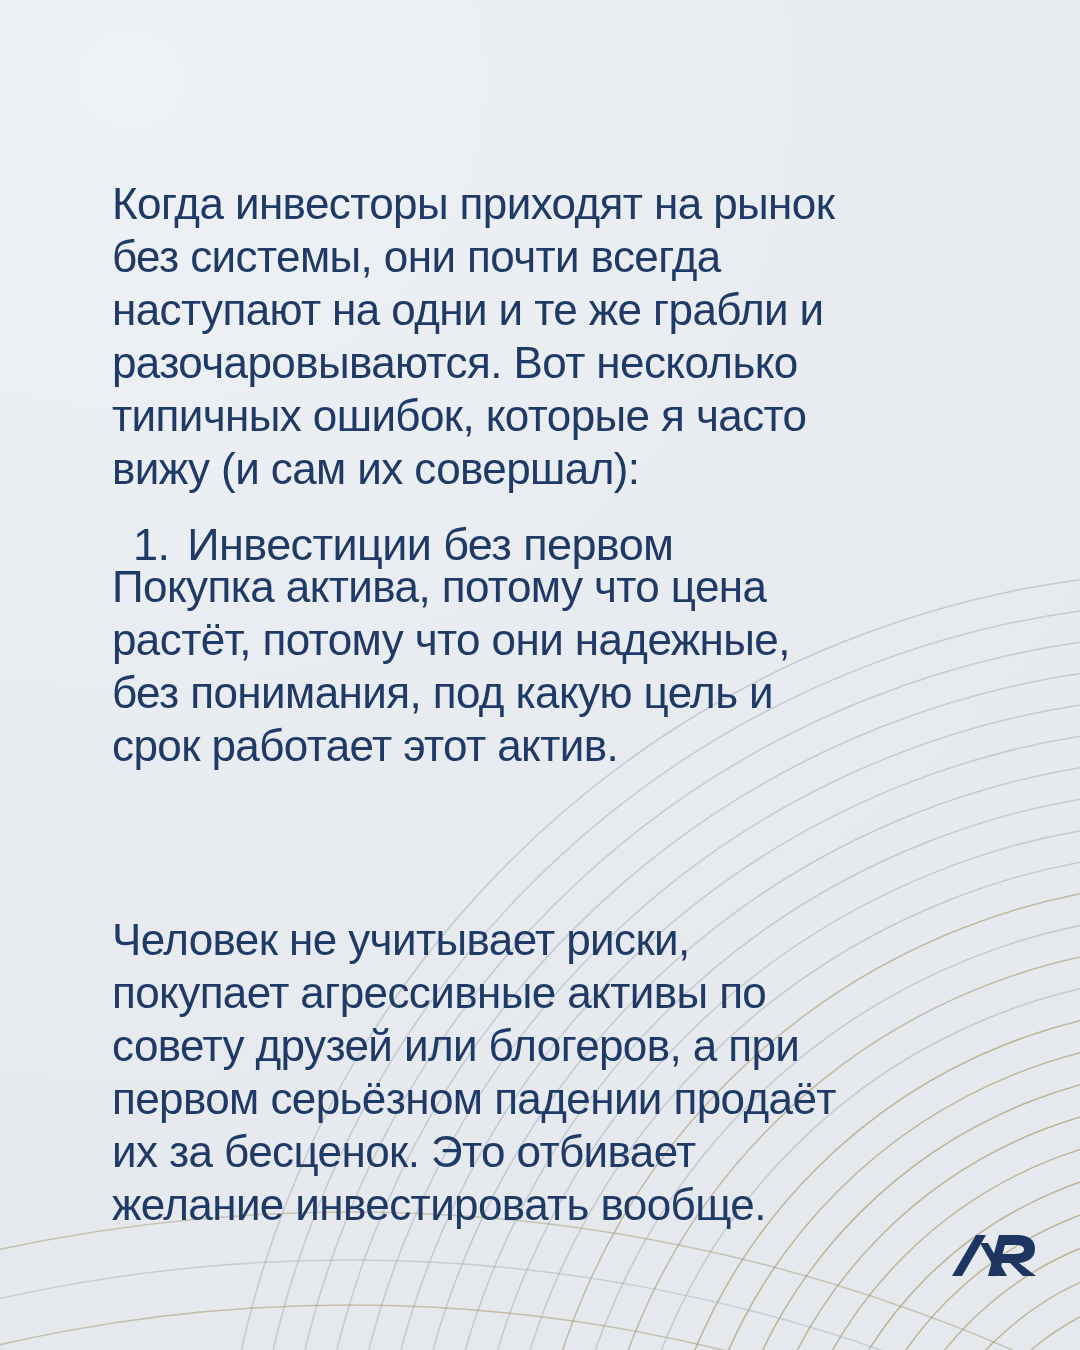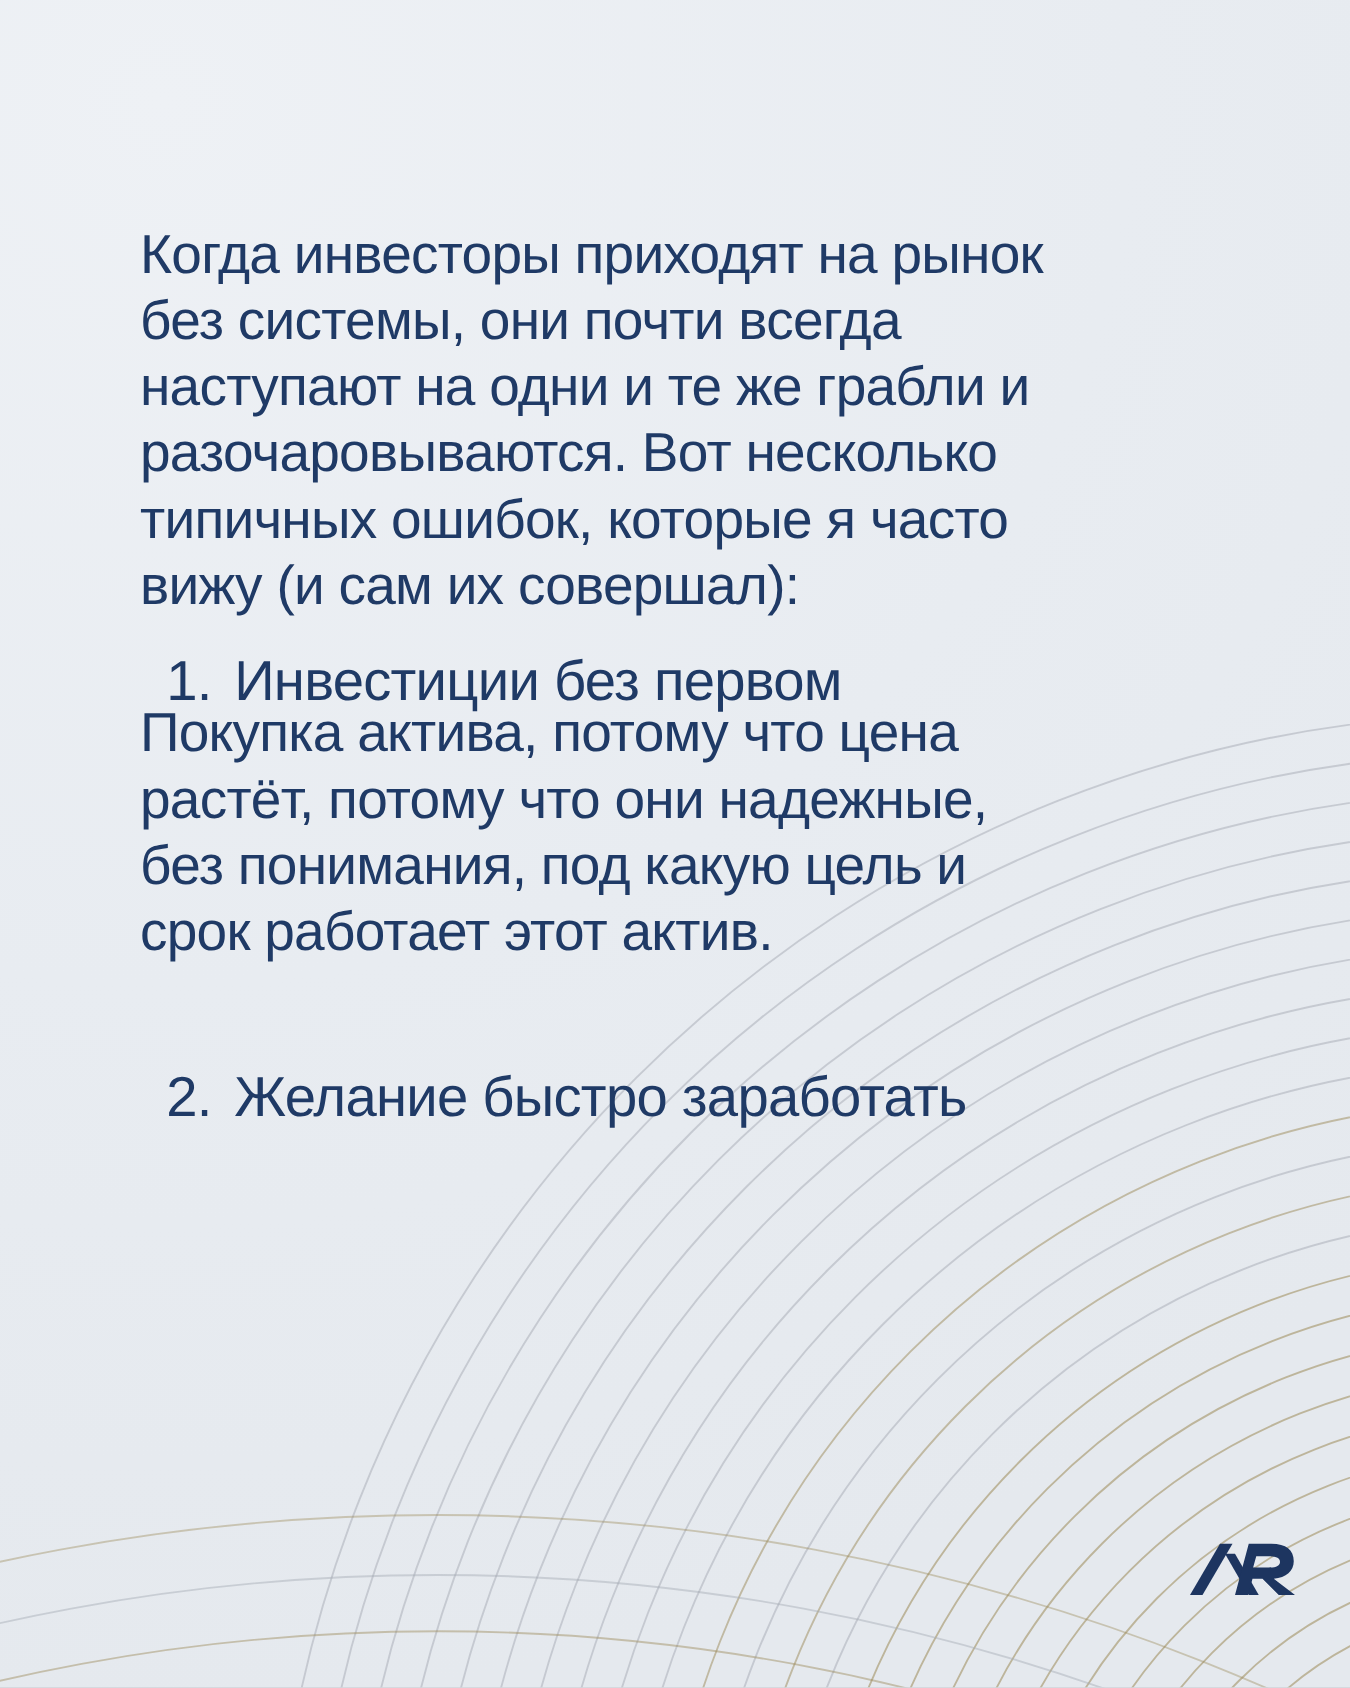--- a/index.html
+++ b/index.html
@@ -80,23 +80,26 @@
 вижу (и сам их совершал):</p>
 
   <h2 class="m-title m1-title">
     <span class="m-number">1.</span><span>Инвестиции без первом</span>
   </h2>
   <p class="txt m1-body">Покупка актива, потому что цена
 растёт, потому что они надежные,
 без понимания, под какую цель и
 срок работает этот актив.</p>
 
-  <h2 class="m-title m2-title">
-    <span class="m-number">2.</span><span>Желание быстро заработать</span>
-  </h2>
+  <p class="txt m2-body">Человек не учитывает риски,
+покупает агрессивные активы по
+совету друзей или блогеров, а при
+первом серьёзном падении продаёт
+их за бесценок. Это отбивает
+желание инвестировать вообще.</p>
 
   <svg class="logo" viewBox="0 0 88 46" aria-hidden="true">
     <g fill="#1d3560">
 
       <path d="M1 45 L25 4 L35 4 L11 45 Z"></path>
 
       <path d="M29 12 L37 12 L56 45 L48 45 Z"></path>
 
       <path fill-rule="evenodd" d="
         M37 45

